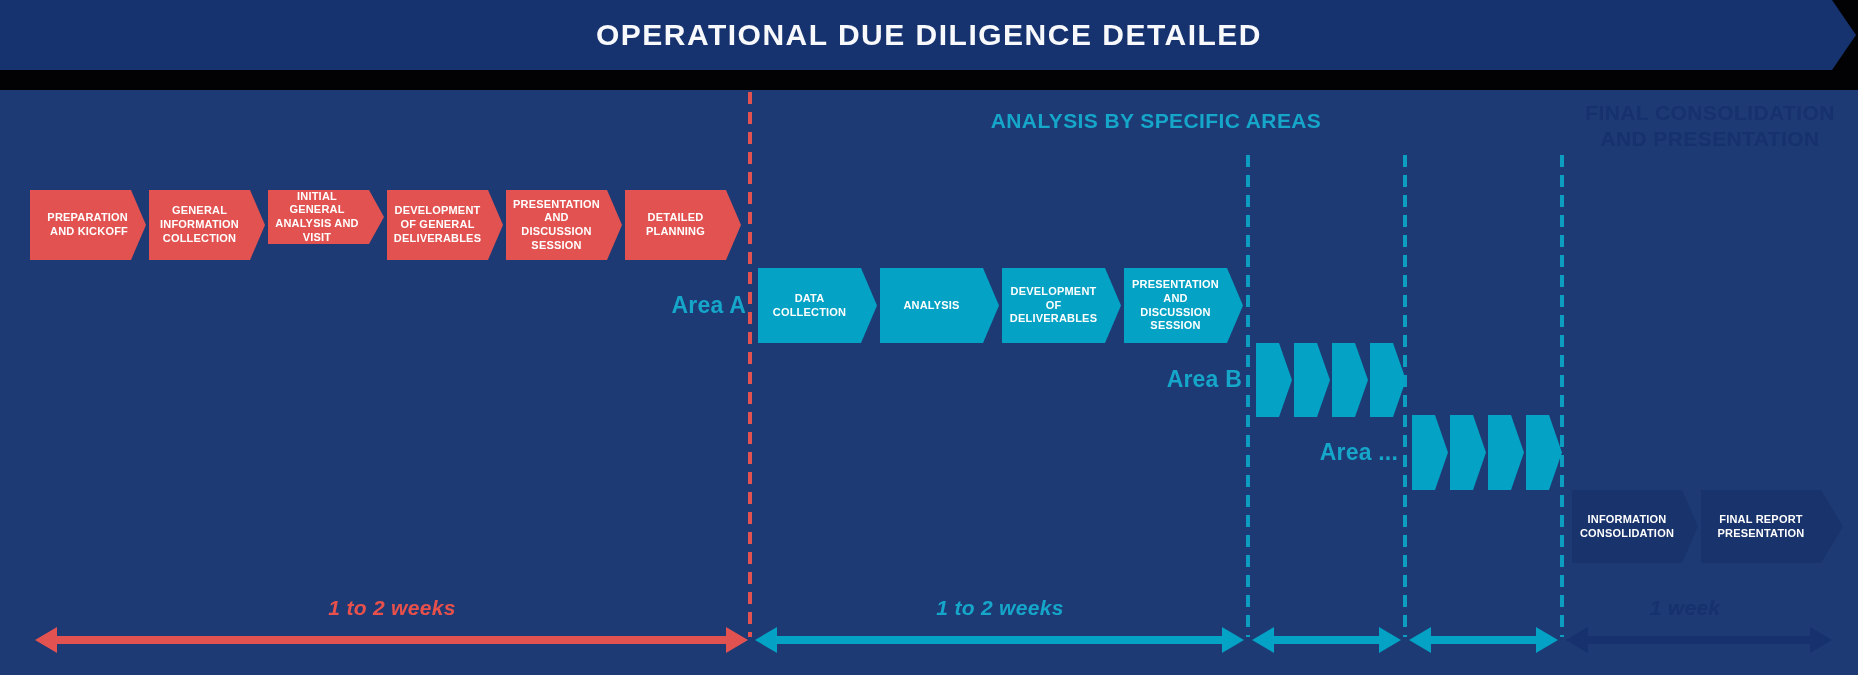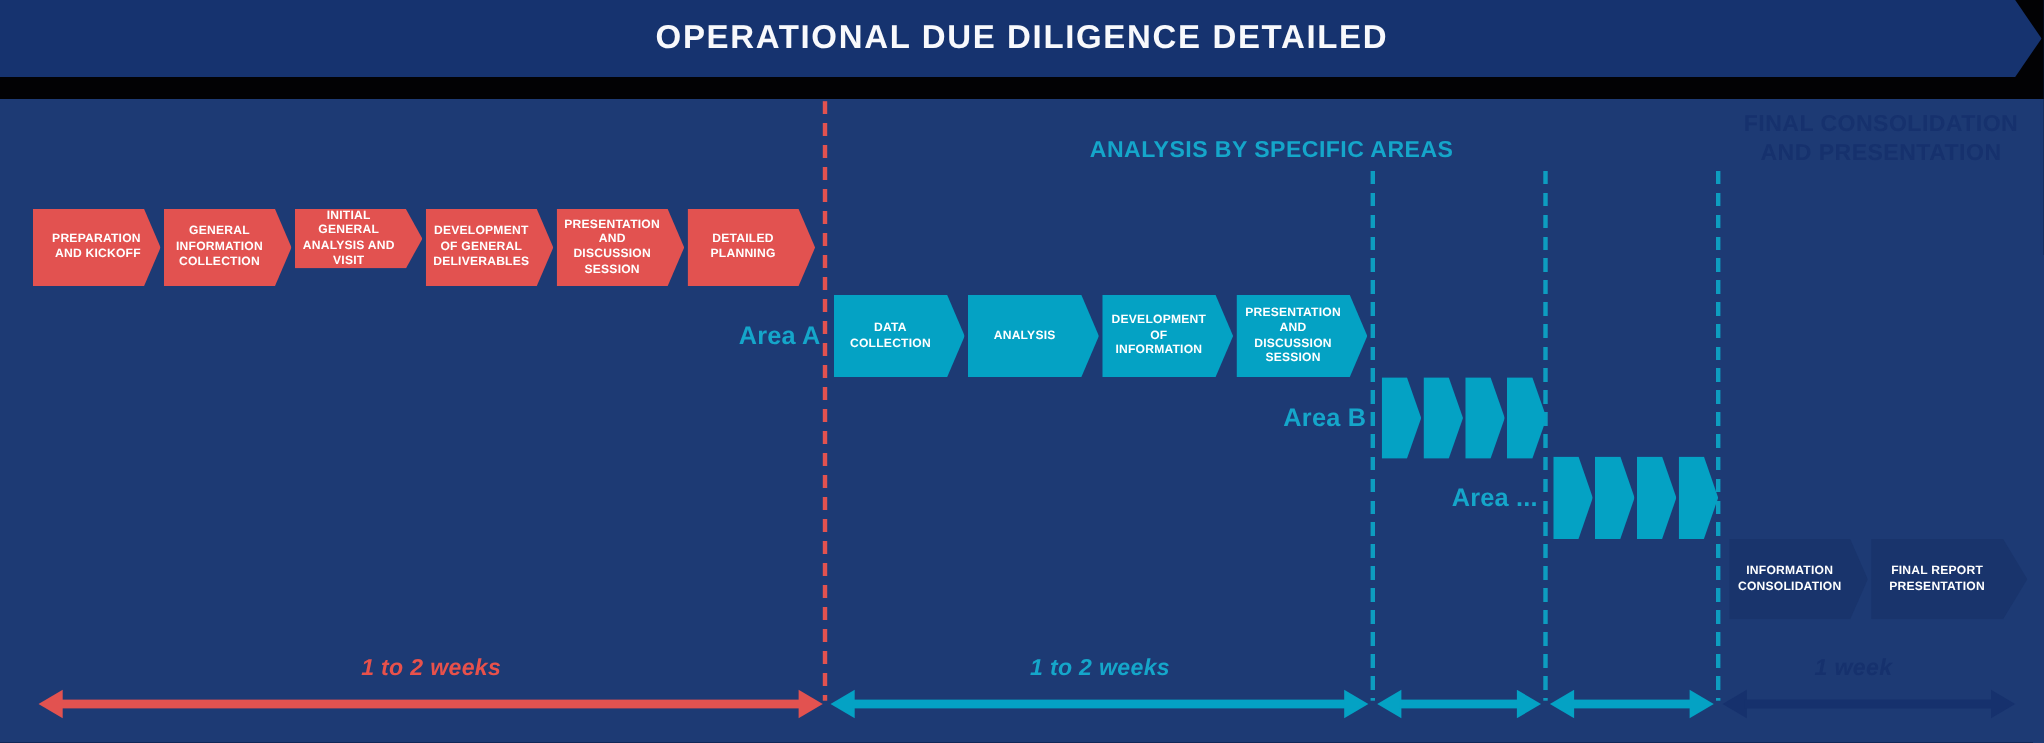--- a/index.html
+++ b/index.html
@@ -10,21 +10,21 @@
   .header-arrow{position:absolute;left:0;top:0;width:1858px;height:70px;background:#16336f;
       clip-path:polygon(0 0,1832px 0,1856px 35px,1832px 70px,0 70px);}
   .main-title{position:absolute;left:0;top:0;width:1858px;height:70px;line-height:70px;
       text-align:center;color:#f8f9fc;font-size:30px;font-weight:bold;letter-spacing:1.5px;}
   
   .board{position:absolute;left:0;top:90px;width:1858px;height:585px;background:#1d3a74;}
   
   .phase-title{position:absolute;text-align:center;font-weight:bold;font-size:21px;
       line-height:26px;letter-spacing:0.4px;}
   .pt1{left:90px;top:100px;width:580px;color:#ea4b44;}
-  .pt2{left:906px;top:108px;width:500px;color:#15a6ca;margin-top:16px;}
+  .pt2{left:906px;top:108px;width:500px;color:#15a6ca;}
   .pt3{left:1566px;top:100px;width:288px;color:#16316d;}
   
   .chev{position:absolute;display:flex;align-items:center;justify-content:center;
       text-align:center;color:#ffffff;font-weight:bold;letter-spacing:0.2px;line-height:1.25;}
   .chev.red{background:#e25250;font-size:11px;}
   .chev.cyan{background:#04a2c4;font-size:11px;}
   .chev.mini{background:#04a2c4;}
   .chev.dark{background:#19346c;font-size:11px;}
   
   .area-label{position:absolute;color:#15a6ca;font-weight:bold;font-size:23px;
@@ -82,21 +82,21 @@
       <div class="chev red" style="left: 30px; top: 190px; width: 116px; height: 70px; clip-path: polygon(0px 0px, calc(100% - 15px) 0px, 100% 50%, calc(100% - 15px) 100%, 0px 100%); padding-left: 3px; padding-right: 18px; box-sizing: border-box; text-align: right;">PREPARATION AND KICKOFF</div>
       <div class="chev red" style="left: 149px; top: 190px; width: 116px; height: 70px; clip-path: polygon(0px 0px, calc(100% - 15px) 0px, 100% 50%, calc(100% - 15px) 100%, 0px 100%); padding-left: 3px; padding-right: 18px; box-sizing: border-box;">GENERAL INFORMATION COLLECTION</div>
       <div class="chev red" style="left: 268px; top: 190px; width: 116px; height: 54px; clip-path: polygon(0px 0px, calc(100% - 15px) 0px, 100% 50%, calc(100% - 15px) 100%, 0px 100%); padding-left: 0; padding-right: 18px; box-sizing: border-box;">INITIAL GENERAL ANALYSIS AND VISIT</div>
       <div class="chev red" style="left: 387px; top: 190px; width: 116px; height: 70px; clip-path: polygon(0px 0px, calc(100% - 15px) 0px, 100% 50%, calc(100% - 15px) 100%, 0px 100%); padding-left: 3px; padding-right: 18px; box-sizing: border-box;">DEVELOPMENT OF GENERAL DELIVERABLES</div>
       <div class="chev red" style="left: 506px; top: 190px; width: 116px; height: 70px; clip-path: polygon(0px 0px, calc(100% - 15px) 0px, 100% 50%, calc(100% - 15px) 100%, 0px 100%); padding-left: 3px; padding-right: 18px; box-sizing: border-box;">PRESENTATION AND DISCUSSION SESSION</div>
       <div class="chev red" style="left: 625px; top: 190px; width: 116px; height: 70px; clip-path: polygon(0px 0px, calc(100% - 15px) 0px, 100% 50%, calc(100% - 15px) 100%, 0px 100%); padding-left: 3px; padding-right: 18px; box-sizing: border-box;">DETAILED PLANNING</div>
     </div>
   <div id="areaA-row">
       <div class="chev cyan" style="left: 758px; top: 268px; width: 119px; height: 75px; clip-path: polygon(0px 0px, calc(100% - 16px) 0px, 100% 50%, calc(100% - 16px) 100%, 0px 100%); padding-left: 3px; padding-right: 19px; box-sizing: border-box;">DATA COLLECTION</div>
       <div class="chev cyan" style="left: 880px; top: 268px; width: 119px; height: 75px; clip-path: polygon(0px 0px, calc(100% - 16px) 0px, 100% 50%, calc(100% - 16px) 100%, 0px 100%); padding-left: 3px; padding-right: 19px; box-sizing: border-box;">ANALYSIS</div>
-      <div class="chev cyan" style="left: 1002px; top: 268px; width: 119px; height: 75px; clip-path: polygon(0px 0px, calc(100% - 16px) 0px, 100% 50%, calc(100% - 16px) 100%, 0px 100%); padding-left: 3px; padding-right: 19px; box-sizing: border-box;">DEVELOPMENT OF INFORMATION</div>
+      <div class="chev cyan" style="left: 1002px; top: 268px; width: 119px; height: 75px; clip-path: polygon(0px 0px, calc(100% - 16px) 0px, 100% 50%, calc(100% - 16px) 100%, 0px 100%); padding-left: 3px; padding-right: 19px; box-sizing: border-box;">DEVELOPMENT OF DELIVERABLES</div>
       <div class="chev cyan" style="left: 1124px; top: 268px; width: 119px; height: 75px; clip-path: polygon(0px 0px, calc(100% - 16px) 0px, 100% 50%, calc(100% - 16px) 100%, 0px 100%); padding-left: 3px; padding-right: 19px; box-sizing: border-box;">PRESENTATION AND DISCUSSION SESSION</div>
     </div>
   <div id="areaB-row">
       <div class="chev mini" style="left: 1256px; top: 343px; width: 36px; height: 74px; clip-path: polygon(0px 0px, calc(100% - 13px) 0px, 100% 50%, calc(100% - 13px) 100%, 0px 100%); padding-left: 3px; padding-right: 16px; box-sizing: border-box;"></div>
       <div class="chev mini" style="left: 1294px; top: 343px; width: 36px; height: 74px; clip-path: polygon(0px 0px, calc(100% - 13px) 0px, 100% 50%, calc(100% - 13px) 100%, 0px 100%); padding-left: 3px; padding-right: 16px; box-sizing: border-box;"></div>
       <div class="chev mini" style="left: 1332px; top: 343px; width: 36px; height: 74px; clip-path: polygon(0px 0px, calc(100% - 13px) 0px, 100% 50%, calc(100% - 13px) 100%, 0px 100%); padding-left: 3px; padding-right: 16px; box-sizing: border-box;"></div>
       <div class="chev mini" style="left: 1370px; top: 343px; width: 36px; height: 74px; clip-path: polygon(0px 0px, calc(100% - 13px) 0px, 100% 50%, calc(100% - 13px) 100%, 0px 100%); padding-left: 3px; padding-right: 16px; box-sizing: border-box;"></div>
     </div>
   <div id="areaDots-row">
       <div class="chev mini" style="left: 1412px; top: 415px; width: 36px; height: 75px; clip-path: polygon(0px 0px, calc(100% - 13px) 0px, 100% 50%, calc(100% - 13px) 100%, 0px 100%); padding-left: 3px; padding-right: 16px; box-sizing: border-box;"></div>

